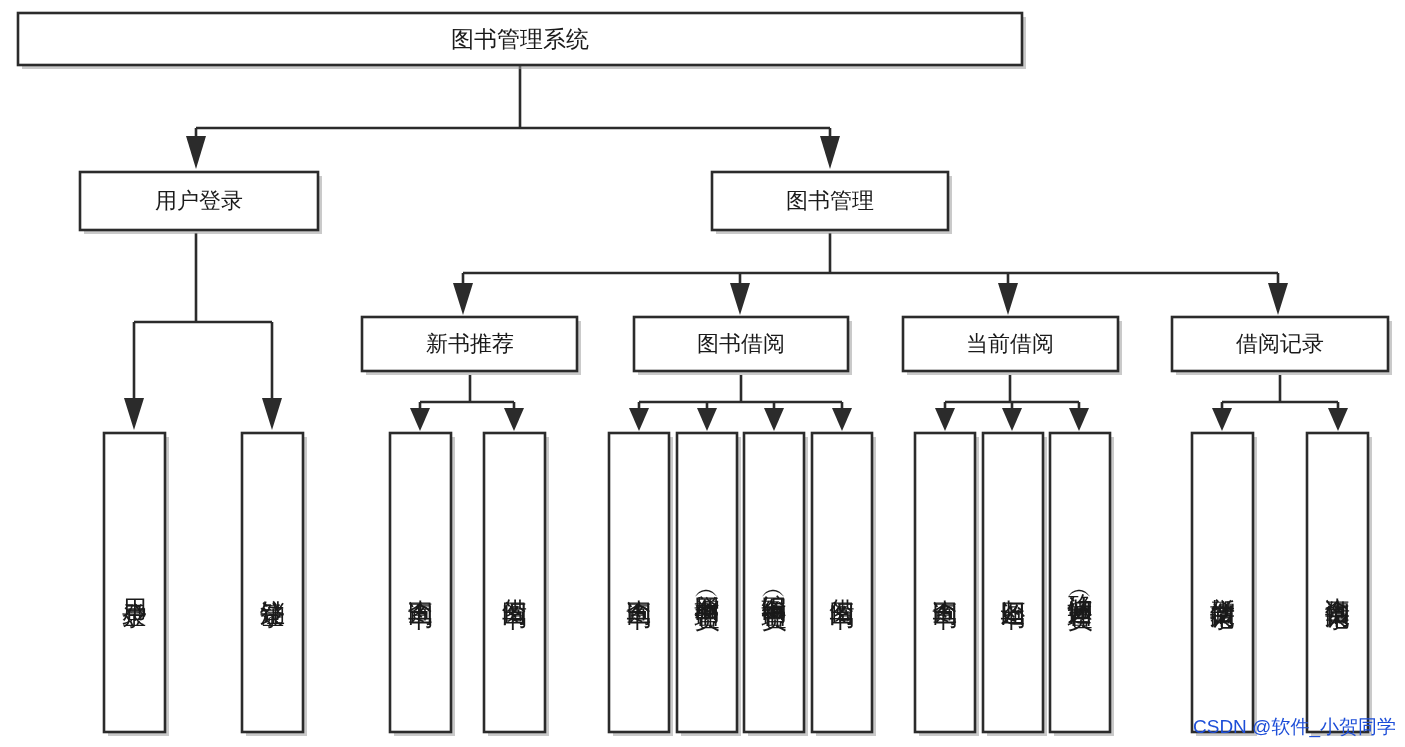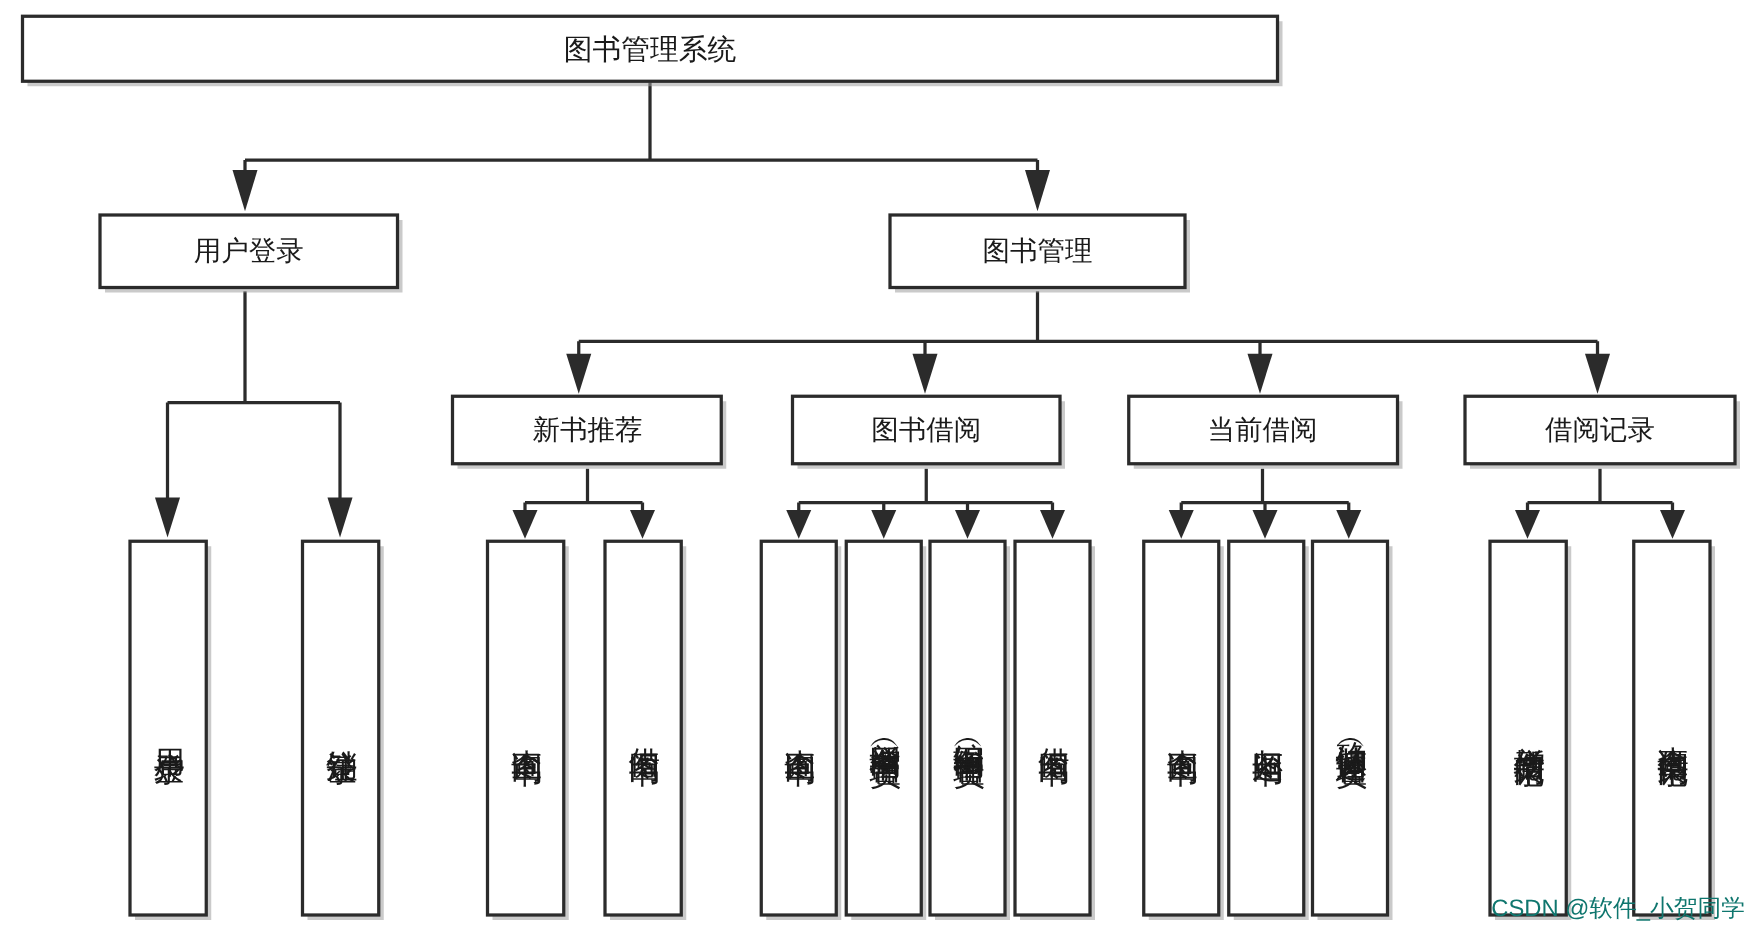--- a/index.html
+++ b/index.html
@@ -70,21 +70,21 @@
     justify-content: center;
     text-align: center;
     white-space: nowrap;
     pointer-events: none;
     user-select: none;
   }
   .watermark {
     position: absolute;
     font-family: "Liberation Sans", "DejaVu Sans", sans-serif;
     font-size: 19px;
-    color: #0f766e;
+    color: #1d4ed8;
     white-space: nowrap;
     user-select: none;
   }
 </style>
 </head>
 <body>
 
 <div id="diagram-root">
 
   <svg class="diagram" viewBox="0 0 1405 747" xmlns="http://www.w3.org/2000/svg">

